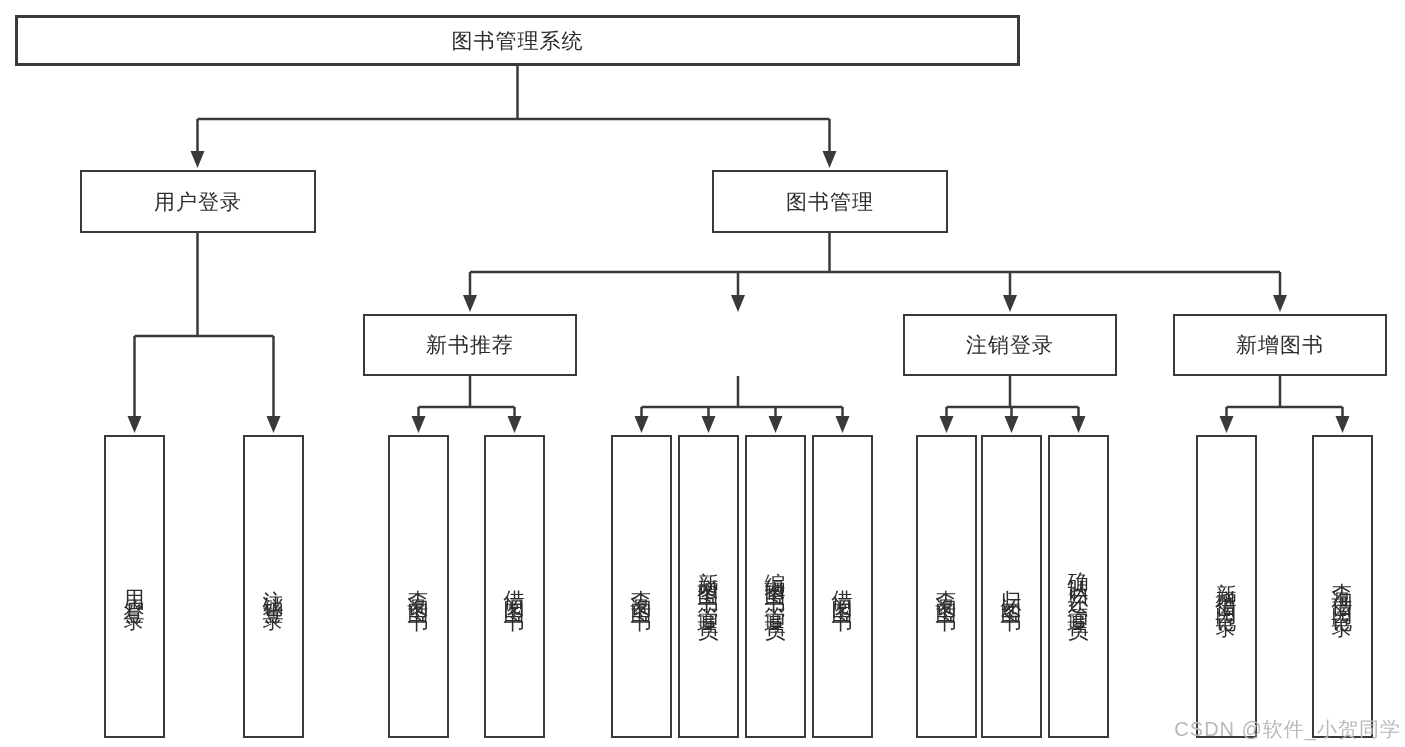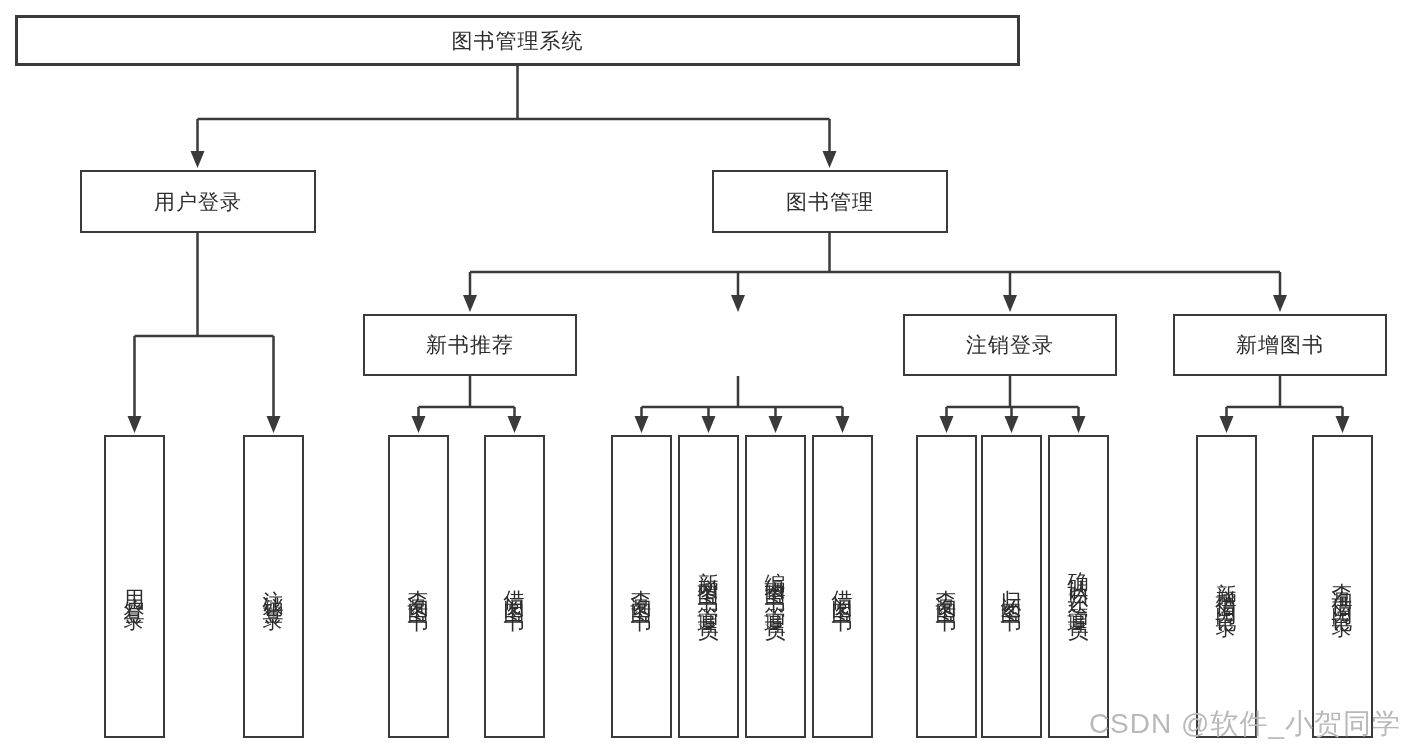--- a/index.html
+++ b/index.html
@@ -68,21 +68,21 @@
   .l8  { left: 812px; }
   .l9  { left: 916px; }
   .l10 { left: 981px; }
   .l11 { left: 1048px; }
   .l12 { left: 1196px; }
   .l13 { left: 1312px; }
   .watermark {
     position: absolute;
     right: 4px;
     bottom: 4px;
-    font-size: 28px;
+    font-size: 20px;
     color: #b9b9b9;
     letter-spacing: 1px;
     z-index: 2;
     white-space: nowrap;
   }
 </style>
 </head>
 <body>
 
 <div id="stage">

